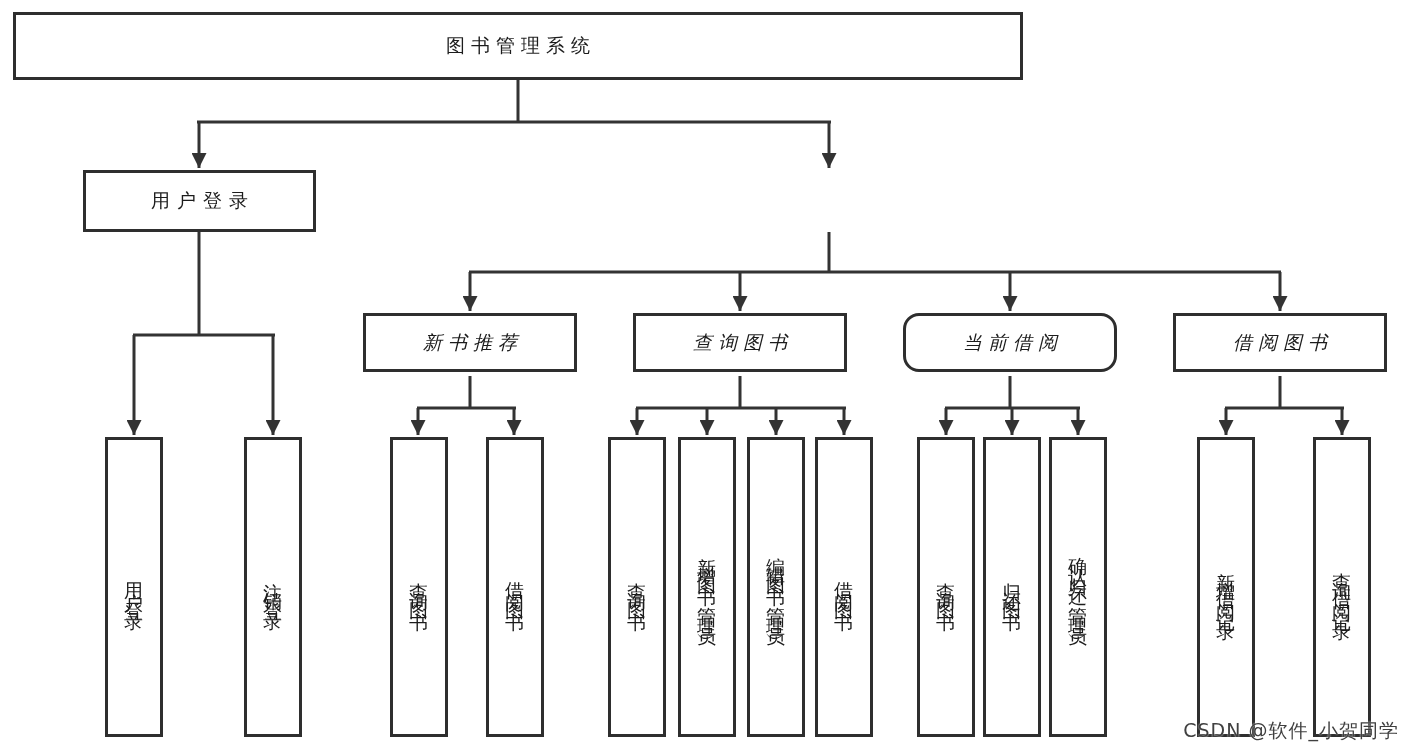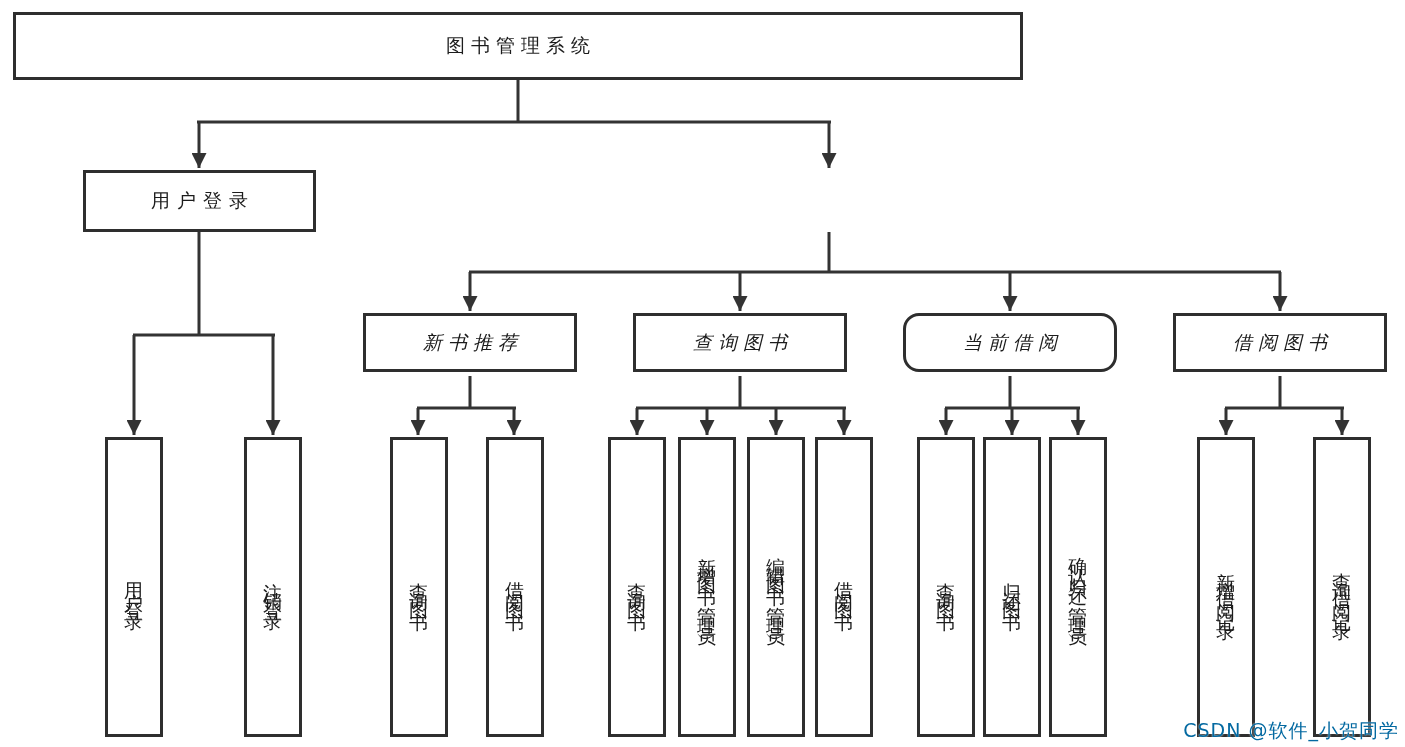--- a/index.html
+++ b/index.html
@@ -27,21 +27,21 @@
     writing-mode:vertical-rl;text-orientation:mixed;letter-spacing:10px;
     white-space:normal;
   }
   .p1a{left:105px;} .p1b{left:244px;}
   .p2a{left:390px;} .p2b{left:486px;}
   .p3a{left:608px;} .p3b{left:678px;} .p3c{left:747px;} .p3d{left:815px;}
   .p4a{left:917px;} .p4b{left:983px;} .p4c{left:1049px;}
   .p5a{left:1197px;} .p5b{left:1313px;}
   .watermark{
     position:absolute;right:6px;bottom:3px;z-index:5;
-    color:#0369a1;font-size:19px;letter-spacing:1px;
+    color:#404040;font-size:19px;letter-spacing:1px;
     text-shadow:0 0 2px #ffffff;
   }
 </style>
 </head>
 <body>
 
 <div class="canvas">
 
   <svg class="wires" width="1405" height="747" viewBox="0 0 1405 747" xmlns="http://www.w3.org/2000/svg">
     <defs>

